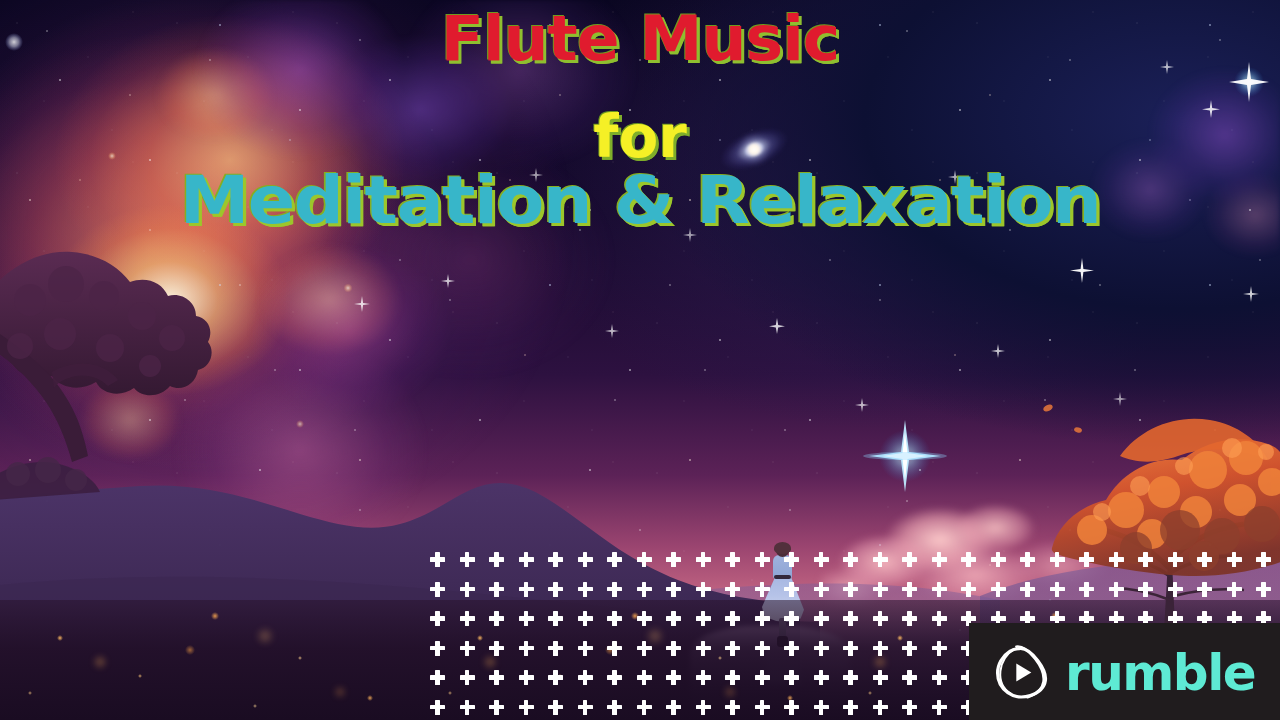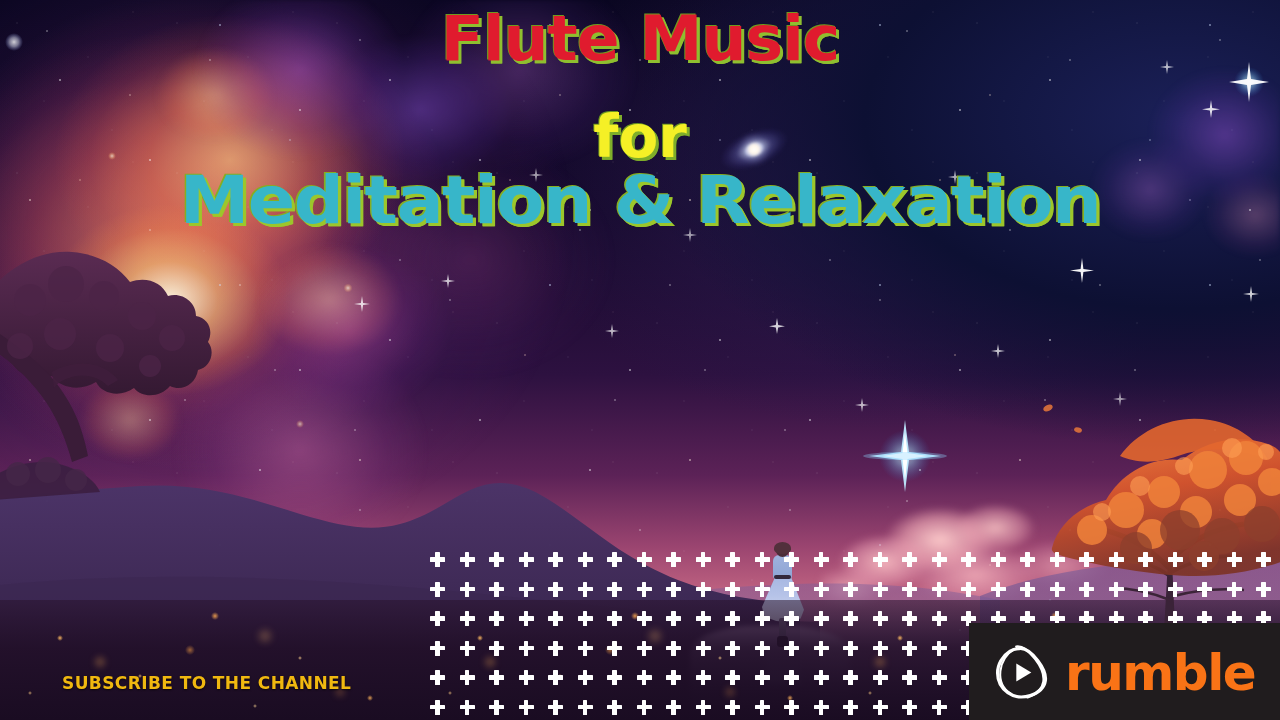--- a/index.html
+++ b/index.html
@@ -297,21 +297,21 @@
     background:#201c1e;
     display:flex; align-items:center;
     padding-left:22px;
     gap:14px;
   }
   #rumble-mark { width:60px; height:60px; flex:0 0 auto; }
   #rumble-wordmark {
     font-family:"DejaVu Sans", sans-serif;
     font-weight:bold;
     font-size:50px;
-    color:#f97316;
+    color:#5eead4;
     letter-spacing:-1.5px;
     line-height:1;
     margin-top:2px;
   }
 </style>
 </head>
 <body>
 
 <div id="stage">
 
@@ -696,21 +696,20 @@
       <div class="plus" style="left: 796.5px; top: 147.5px;"></div>
       <div class="plus" style="left: 826px; top: 147.5px;"></div>
     </div>
 
   <div id="title-block">
     <div class="title-line" id="title-line-1">Flute Music</div>
     <div class="title-line" id="title-line-2">for</div>
     <div class="title-line" id="title-line-3">Meditation &amp; Relaxation</div>
   </div>
 
-  <div id="subscribe-text">SUBSCRIBE TO THE CHANNEL</div>
 
   <div id="rumble-logo">
     <svg id="rumble-mark" viewBox="0 0 64 64">
 
       <path d="M30 7 C37 6 43 11 50 20 C56 28 59 34 58 41 C57 48 51 54 42 57 C33 60 25 59 18 54 C11 49 7 41 7 33 C7 24 12 15 20 10 C23 8 26 7 30 7 Z" fill="none" stroke="#ffffff" stroke-width="3.4" stroke-linecap="round" stroke-linejoin="round"></path>
       <path d="M27 5 C34 4 40 9 47 18 C54 27 57 34 56 42 C55 50 48 56 39 59" fill="none" stroke="#ffffff" stroke-width="2.6" stroke-linecap="round"></path>
       <path d="M24 8 C17 12 11 21 10 31 C9 41 13 50 21 55" fill="none" stroke="#ffffff" stroke-width="2.2" stroke-linecap="round"></path>
 
       <path d="M27 23 L43 32.5 L27 42 Z" fill="#ffffff"></path>
     </svg>

